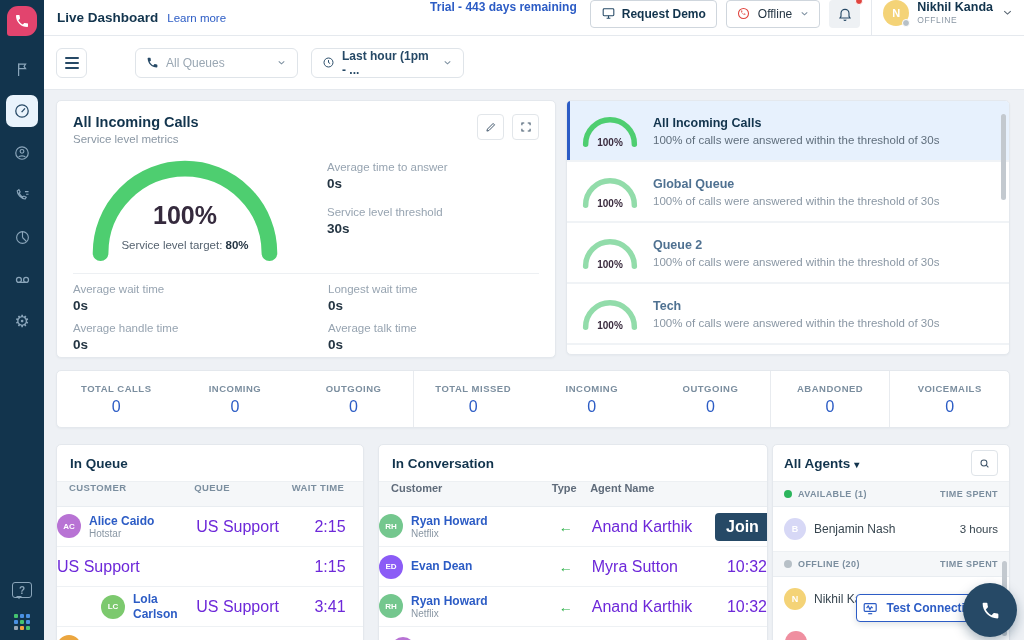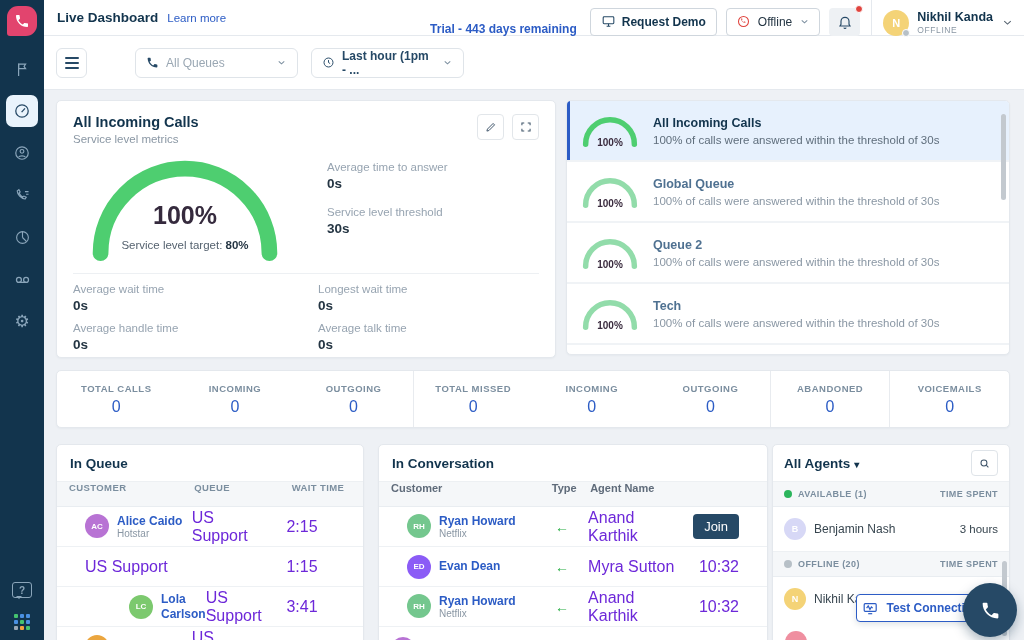--- a/index.html
+++ b/index.html
@@ -19,21 +19,21 @@
   .appgrid{display:grid;grid-template-columns:repeat(3,4px);grid-gap:2px;cursor:pointer}
   .appgrid i{width:4px;height:4px;border-radius:1px;display:block}
   .appgrid i:nth-child(1){background:#45c36f}.appgrid i:nth-child(2){background:#4a90e2}.appgrid i:nth-child(3){background:#4a90e2}
   .appgrid i:nth-child(4){background:#4a90e2}.appgrid i:nth-child(5){background:#45c36f}.appgrid i:nth-child(6){background:#4a90e2}
   .appgrid i:nth-child(7){background:#9aa7b5}.appgrid i:nth-child(8){background:#f0a23f}.appgrid i:nth-child(9){background:#45c36f}
 
   
   .topbar{position:absolute;left:44px;top:0;right:0;height:36px;background:#fff;border-bottom:1px solid #e5e9ee;display:flex;align-items:center;padding:0 10px 0 13px;z-index:5}
   .tb-title{font-size:13.5px;font-weight:bold;color:#12344d}
   .tb-learn{font-size:11.5px;color:#2c5cc5;margin-left:9px;cursor:pointer}
-  .tb-right{margin-left:auto;display:flex;align-items:flex-end;gap:9px}
+  .tb-right{margin-left:auto;display:flex;align-items:flex-start;gap:9px}
   .tb-trial{font-size:12px;color:#2c5cc5;font-weight:600;margin-right:4px}
   .tb-btn{height:28px;border:1px solid #cfd6dd;border-radius:4px;background:#fff;display:flex;align-items:center;gap:6px;padding:0 10px;font-size:12px;font-weight:600;color:#12344d;cursor:pointer}
   .tb-select{height:28px;border:1px solid #cfd6dd;border-radius:4px;background:#fff;display:flex;align-items:center;gap:7px;padding:0 9px;font-size:12px;color:#243543;cursor:pointer}
   .bell-btn{position:relative;width:31px;height:28px;background:#eef1f4;border-radius:4px;display:flex;align-items:center;justify-content:center;color:#264966;cursor:pointer}
   .bell-dot{position:absolute;top:-3px;right:-3px;width:8px;height:8px;border-radius:50%;border:1.5px solid #fff}
   .tb-div{width:1px;height:36px;background:#e5e9ee;margin:0 2px}
   .user{display:flex;align-items:center;gap:8px;cursor:pointer}
   .user-av{position:relative;width:26px;height:26px;border-radius:50%;display:flex;align-items:center;justify-content:center;color:#fff;font-size:11px;font-weight:bold}
   .user-av i{position:absolute;right:-1px;bottom:-1px;width:8px;height:8px;border-radius:50%;background:#b7c0c7;border:1.5px solid #fff}
   .user-name{font-size:12.5px;font-weight:bold;color:#12344d;line-height:1.15}
@@ -62,21 +62,21 @@
   .icon-btn{width:27px;height:26px;border:1px solid #e2e6ea;border-radius:4px;background:#fff;display:flex;align-items:center;justify-content:center;color:#41566b;cursor:pointer}
   .sp-body{display:flex;margin-top:8px}
   .gauge-big{position:relative;width:204px;height:108px;margin-left:10px}
   .gauge-big .gv{position:absolute;left:0;right:0;top:48px;text-align:center;font-size:25px;font-weight:bold;color:#352a3d}
   .gauge-big .gt{position:absolute;left:0;right:0;top:86px;text-align:center;font-size:11.5px;color:#55626f}
   .gauge-big .gt b{color:#243543}
   .sp-metrics{flex:1;padding-left:40px;padding-top:8px;display:flex;flex-direction:column;gap:15px}
   .m-label{font-size:11.5px;color:#97a4b1}
   .m-value{font-size:13.5px;font-weight:bold;color:#243543;margin-top:3px}
   .sp-divider{border-top:1px solid #edf0f3;margin:12px 0 9px}
-  .sp-grid{display:grid;grid-template-columns:245px 1fr;gap:9px 0}
+  .sp-grid{display:grid;grid-template-columns:245px 1fr;gap:9px 10px}
 
   
   .queues{left:522px;top:10px;width:444px;height:255px;overflow:hidden}
   .q-item{height:61px;display:flex;align-items:center;gap:14px;padding:6px 14px;border-bottom:2px solid #f0f3f6;cursor:pointer;position:relative}
   .q-item.sel{background:#e7f1fd;box-shadow:inset 3px 0 0 #2c5cc5}
   .mini-gauge{position:relative;width:58px;height:33px;flex:none}
   .mini-gauge .gv{position:absolute;left:0;right:0;bottom:-1px;text-align:center;font-size:10px;font-weight:bold;color:#3a2b3e}
   .q-name{font-size:12.5px;font-weight:600;color:#4f7191}
   .q-item.sel .q-name{color:#12344d;font-weight:bold}
   .q-desc{font-size:11.5px;color:#8a97a4;margin-top:4px}
@@ -88,34 +88,34 @@
   .stat{flex:1;display:flex;flex-direction:column;align-items:center;justify-content:center;gap:4px}
   .stat.divl{border-left:1px solid #e8ebef}
   .stat .lb{font-size:9.5px;font-weight:bold;color:#7b8e9f;letter-spacing:.5px}
   .stat .vl{font-size:16px;color:#2c5cc5}
 
   
   .b-card{top:354px;height:300px;overflow:hidden}
   .b-head{height:36px;display:flex;align-items:center;padding:0 13px;font-size:13.5px;font-weight:bold;color:#12344d}
   .t-head{display:flex;align-items:flex-start;background:#f5f7f9;border-top:1px solid #edf0f3;border-bottom:1px solid #e9edf1;height:26px;padding:0 12px;color:#7b8e9f;font-size:9.5px;font-weight:bold;letter-spacing:.4px}
   .t-head.mixed{font-size:11px;font-weight:600;color:#5f6b7a;letter-spacing:0}
-  .row{display:flex;align-items:center;height:40px;padding:0 28px;border-bottom:1px solid #eef1f4}
+  .row{display:flex;align-items:center;height:40px;padding:0 0;border-bottom:1px solid #eef1f4}
   .av{width:24px;height:24px;border-radius:50%;color:#fff;font-size:8px;font-weight:bold;display:flex;align-items:center;justify-content:center;flex:none}
   .cust{display:flex;align-items:center;gap:8px}
   .c-name{font-size:12px;font-weight:bold;color:#2c5cc5;line-height:1.2;cursor:pointer}
   .c-sub{font-size:10px;color:#8a97a4}
   .cell-txt{font-size:16px;color:#6d28d9}
 
   .inqueue{left:12px;width:308px}
   .iq-c1{flex:1.45}.iq-c2{flex:1.05}.iq-c3{width:66px;text-align:center}
 
   .inconv{left:334px;width:390px}
   .ic-c1{flex:1.5}.ic-c2{width:52px;text-align:center}.ic-c3{flex:1.15}.ic-c4{width:52px;text-align:right}
   .arrow{font-size:14px;font-weight:bold}
-  .join-btn{background:#264966;color:#fff;font-size:13px;font-weight:normal;border:none;border-radius:4px;padding:5px 11px;cursor:pointer}
+  .join-btn{background:#264966;color:#fff;font-size:16px;font-weight:bold;border:none;border-radius:4px;padding:5px 11px;cursor:pointer}
 
   .agents{left:728px;width:238px}
   .ag-head{height:36px;display:flex;align-items:center;padding:0 11px}
   .ag-title{font-size:13.5px;font-weight:bold;color:#12344d;cursor:pointer}
   .caret{font-size:10px;color:#12344d;margin-left:4px}
   .search-btn{margin-left:auto;width:27px;height:26px;border:1px solid #dfe4e9;border-radius:4px;background:#fff;display:flex;align-items:center;justify-content:center;color:#41566b;cursor:pointer}
   .sec-head{display:flex;align-items:center;height:26px;background:#f5f7f9;border-top:1px solid #edf0f3;border-bottom:1px solid #e9edf1;padding:0 11px;font-size:9px;font-weight:bold;color:#7b8e9f;letter-spacing:.4px}
   .dot{width:8px;height:8px;border-radius:50%;margin-right:6px}
   .sec-right{margin-left:auto}
   .a-row{display:flex;align-items:center;height:44px;padding:0 11px}

